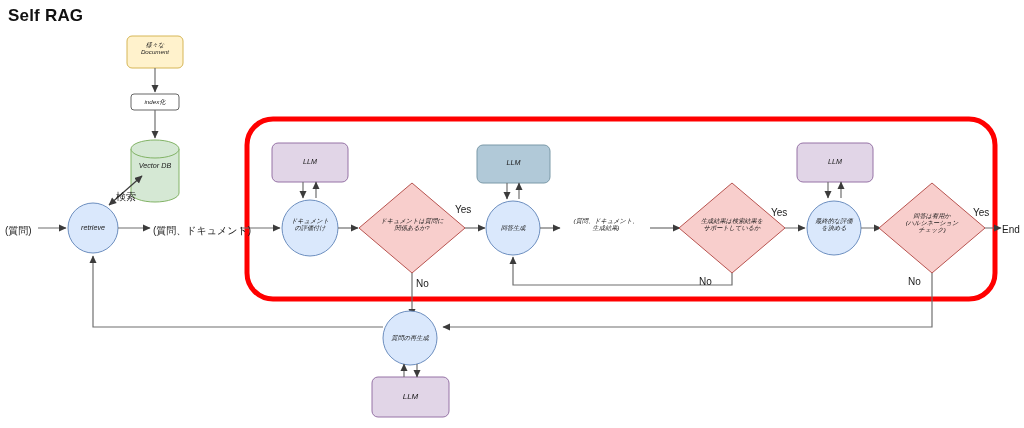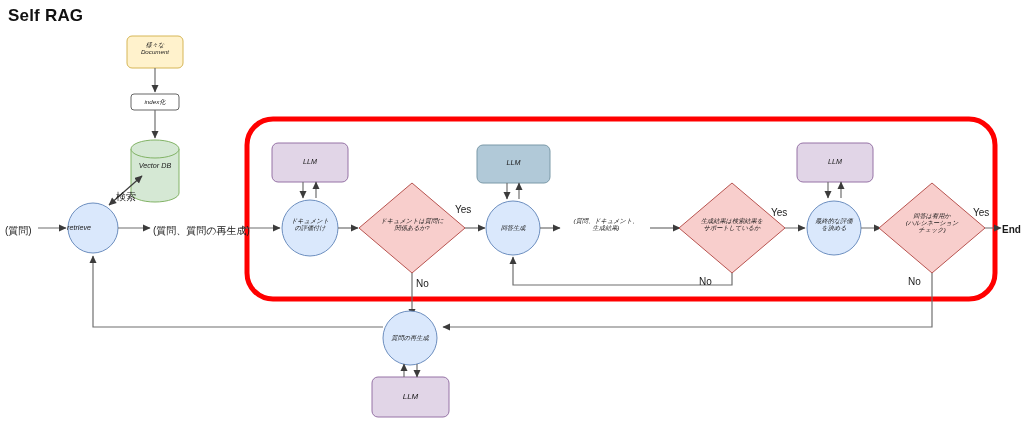--- a/index.html
+++ b/index.html
@@ -150,21 +150,21 @@
     <line x1="417" y1="364" x2="417" y2="377" stroke="#6f6f6f" stroke-width="1.2" marker-end="url(#arrow)"></line>
   </svg>
 
   <div class="node-label lbl-tiny" style="left:127px; top:41px; width:56px;">様々な
 Document</div>
 
   <div class="node-label lbl-tiny" style="left:131px; top:98px; width:48px;">index化</div>
 
   <div class="node-label lbl-small" style="left:125px; top:162px; width:60px;">Vector DB</div>
 
-  <div class="node-label lbl-small" style="left:49px; top:224px; width:60px;">retrieve</div>
+  <div class="node-label lbl-small" style="left:63px; top:224px; width:60px;">retrieve</div>
 
   <div class="node-label lbl-tiny" style="left:276px; top:217px; width:68px;">ドキュメント
 の評価付け</div>
 
   <div class="node-label lbl-tiny" style="left:364px; top:217px; width:96px;">ドキュメントは質問に
 関係あるか?</div>
 
   <div class="node-label lbl-tiny" style="left:483px; top:224px; width:60px;">回答生成</div>
 
   <div class="node-label lbl-tiny" style="left:684px; top:217px; width:96px;">生成結果は検索結果を
@@ -184,32 +184,32 @@
   <div class="node-label lbl-small" style="left:477px; top:159px; width:73px;">LLM</div>
 
   <div class="node-label lbl-small" style="left:797px; top:158px; width:76px;">LLM</div>
 
   <div class="node-label lbl-med" style="left:372px; top:392px; width:77px;">LLM</div>
 
   <div class="edge-label" style="left:5px; top:224px;">(質問)</div>
 
   <div class="edge-label" style="left:116px; top:190px;">検索</div>
 
-  <div class="edge-label" style="left:153px; top:224px;">(質問、質問の再生成)</div>
+  <div class="edge-label" style="left:153px; top:224px;">(質問、ドキュメント)</div>
 
   <div class="edge-label" style="left:455px; top:204px;">Yes</div>
 
   <div class="edge-label" style="left:416px; top:278px;">No</div>
 
   <div class="node-label lbl-tiny" style="left:558px; top:217px; width:96px;">(質問、ドキュメント、
 生成結果)</div>
 
   <div class="edge-label" style="left:771px; top:207px;">Yes</div>
 
   <div class="edge-label" style="left:699px; top:276px;">No</div>
 
   <div class="edge-label" style="left:973px; top:207px;">Yes</div>
 
   <div class="edge-label" style="left:908px; top:276px;">No</div>
 
-  <div class="edge-label" style="left:1002px; top:224px;font-weight:bold;">End</div>
+  <div class="edge-label" style="left:1002px; top:224px;">End</div>
 
 </div>
 
 </body></html>

